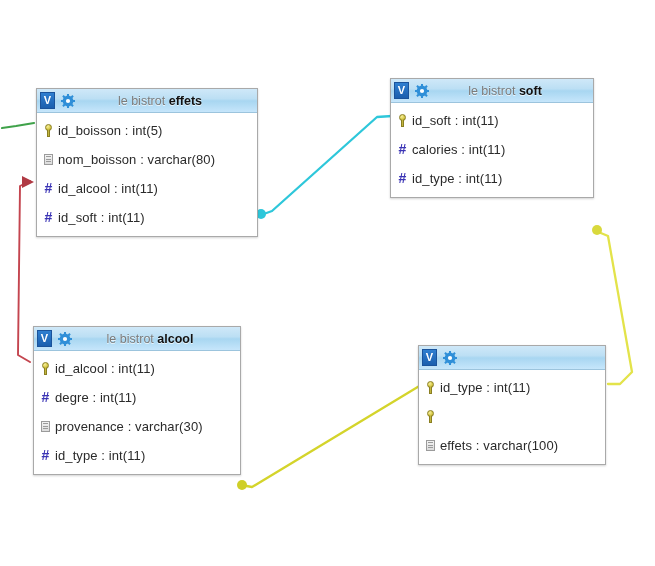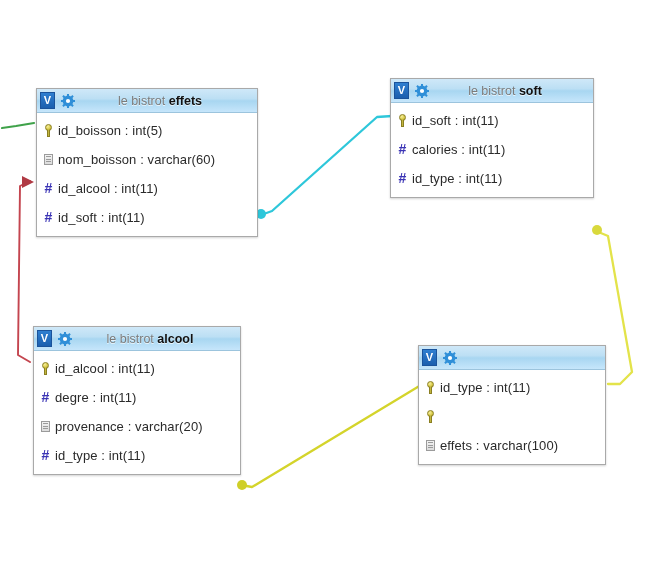--- a/index.html
+++ b/index.html
@@ -199,21 +199,21 @@
             </svg></div>
           <div class="head-title"><span>le bistrot</span> <b>effets</b></div>
         </div>
         <div class="rows">
           <div class="row">
             <span class="fld-icon ico-key"></span>
             <span class="fname">id_boisson : int(5)</span>
           </div>
           <div class="row">
             <span class="fld-icon ico-col"></span>
-            <span class="fname">nom_boisson : varchar(60)</span>
+            <span class="fname">nom_boisson : varchar(80)</span>
           </div>
           <div class="row">
             <span class="fld-icon ico-hash">#</span>
             <span class="fname">id_alcool : int(11)</span>
           </div>
           <div class="row">
             <span class="fld-icon ico-hash">#</span>
             <span class="fname">id_soft : int(11)</span>
           </div>
         </div>
@@ -275,21 +275,21 @@
           <div class="row">
             <span class="fld-icon ico-key"></span>
             <span class="fname">id_alcool : int(11)</span>
           </div>
           <div class="row">
             <span class="fld-icon ico-hash">#</span>
             <span class="fname">degre : int(11)</span>
           </div>
           <div class="row">
             <span class="fld-icon ico-col"></span>
-            <span class="fname">provenance : varchar(20)</span>
+            <span class="fname">provenance : varchar(30)</span>
           </div>
           <div class="row">
             <span class="fld-icon ico-hash">#</span>
             <span class="fname">id_type : int(11)</span>
           </div>
         </div>
       </div>
       <div class="tbl" style="left: 418px; top: 345px; width: 188px;">
         <div class="tbl-head">
           <div class="v-badge">V</div>

